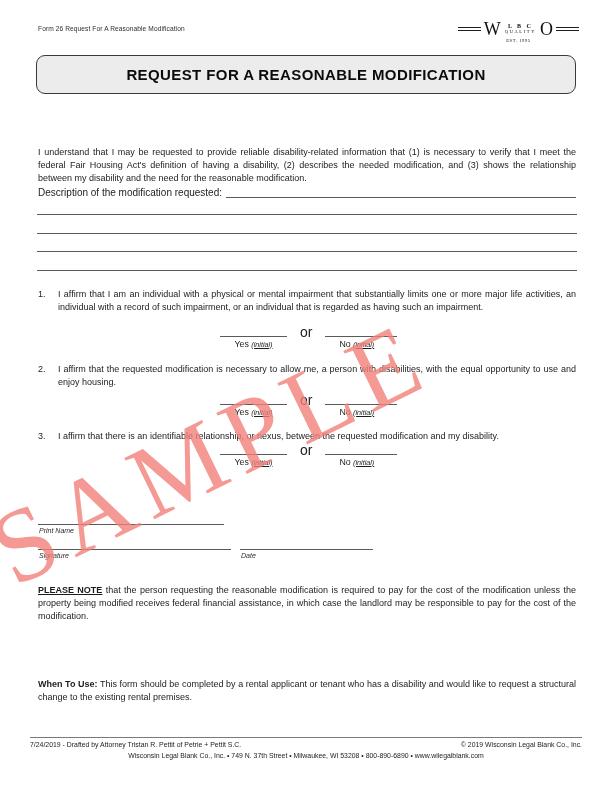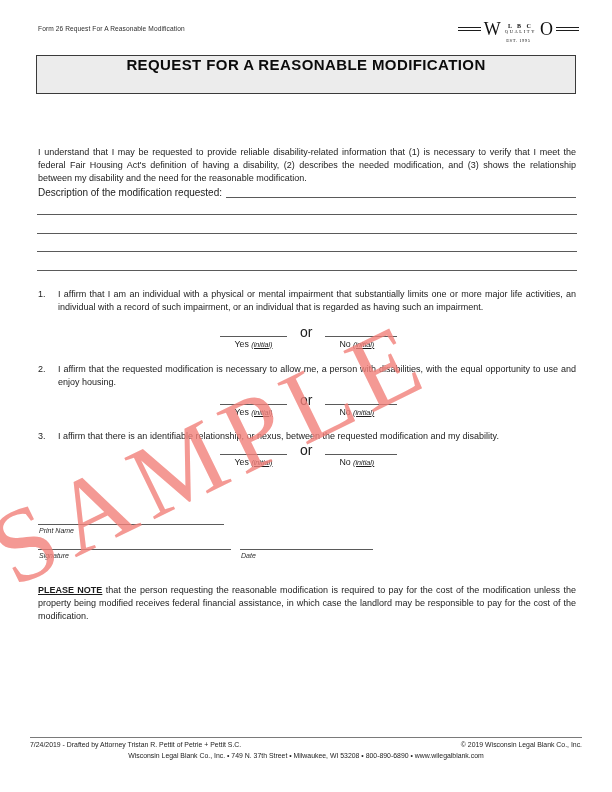--- a/index.html
+++ b/index.html
@@ -18,22 +18,22 @@
   .dlines { width:23px; height:4px; border-top:1px solid #1d1d1d; border-bottom:1px solid #1d1d1d; }
   .logo-w, .logo-o { font-size:18px; line-height:14px; }
   .logo-mid { display:flex; flex-direction:column; align-items:center; line-height:1; margin:0 1px; }
   .logo-lbc { font-size:6px; font-weight:bold; letter-spacing:2px; }
   .logo-quality { font-size:4.5px; letter-spacing:1.6px; margin-top:1px; }
   .logo-est { font-size:4.5px; letter-spacing:0.6px; margin-top:1.5px; }
 
   
   .title-box {
     position:absolute; top:55px; left:36px; width:540px; height:39px;
-    background:var(--title_bg, #ececec); border:1.2px solid #3a3a3a; border-radius:0;
-    display:flex; align-items:flex-start; justify-content:center;
+    background:var(--title_bg, #ececec); border:1.2px solid #3a3a3a; border-radius:9px;
+    display:flex; align-items:center; justify-content:center;
   }
   .title-box h1 { font-size:15px; font-weight:bold; letter-spacing:0.4px; color:#0b0b0b; }
 
   
   .para { position:absolute; left:38px; width:538px; font-size:9px; line-height:12.8px; text-align:justify; }
   #intro1 { top:108px; }
   #intro2 { top:146px; }
 
   .desc-row { position:absolute; top:186px; left:38px; width:538px; display:flex; align-items:flex-end; font-size:10px; height:12px; }
   .desc-row .dlabel { white-space:nowrap; padding-right:4px; }
@@ -179,20 +179,21 @@
 
   <div class="sigline" id="pn-line"></div>
   <div class="siglabel" id="pn-label">Print Name</div>
   <div class="sigline" id="sig-line"></div>
   <div class="siglabel" id="sig-label">Signature</div>
   <div class="sigline" id="date-line"></div>
   <div class="siglabel" id="date-label">Date</div>
 
   <p class="para" id="please-note"><b>PLEASE NOTE</b><span> that the person requesting the reasonable modification is required to pay for the cost of the modification unless the property being modified receives federal financial assistance, in which case the landlord may be responsible to pay for the cost of the modification.</span></p>
 
+  <p class="para" id="when-use"><b>When To Use:</b><span> This form should be completed by a rental applicant or tenant who has a disability and would like to request a structural change to the existing rental premises.</span></p>
 
   <div class="footer-rule"></div>
   <div class="footer-row">
     <span>7/24/2019 - Drafted by Attorney Tristan R. Pettit of Petrie + Pettit S.C.</span>
     <span>© 2019 Wisconsin Legal Blank Co., Inc.</span>
   </div>
   <div class="footer-center">Wisconsin Legal Blank Co., Inc. • 749 N. 37th Street • Milwaukee, WI 53208 • 800-890-6890 • www.wilegalblank.com</div>
 
   <div class="watermark">SAMPLE</div>
 

